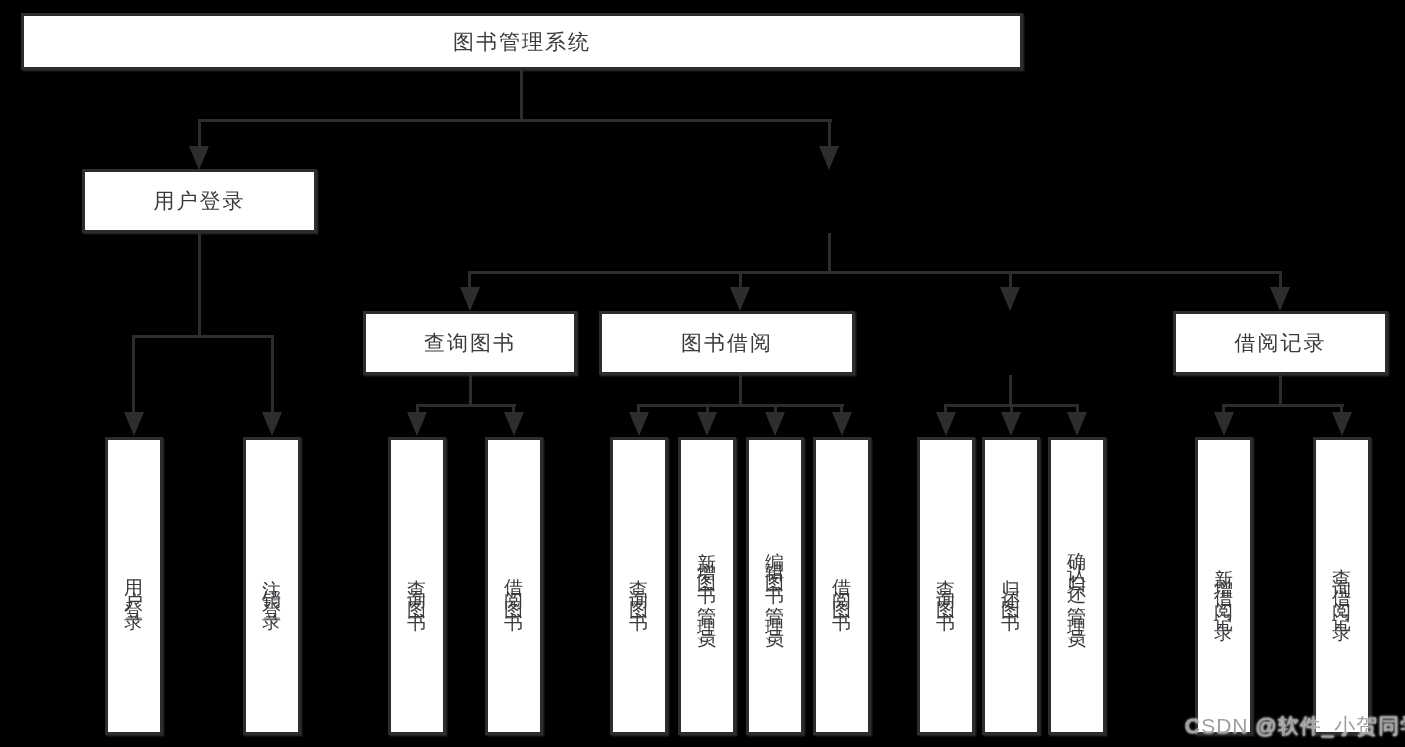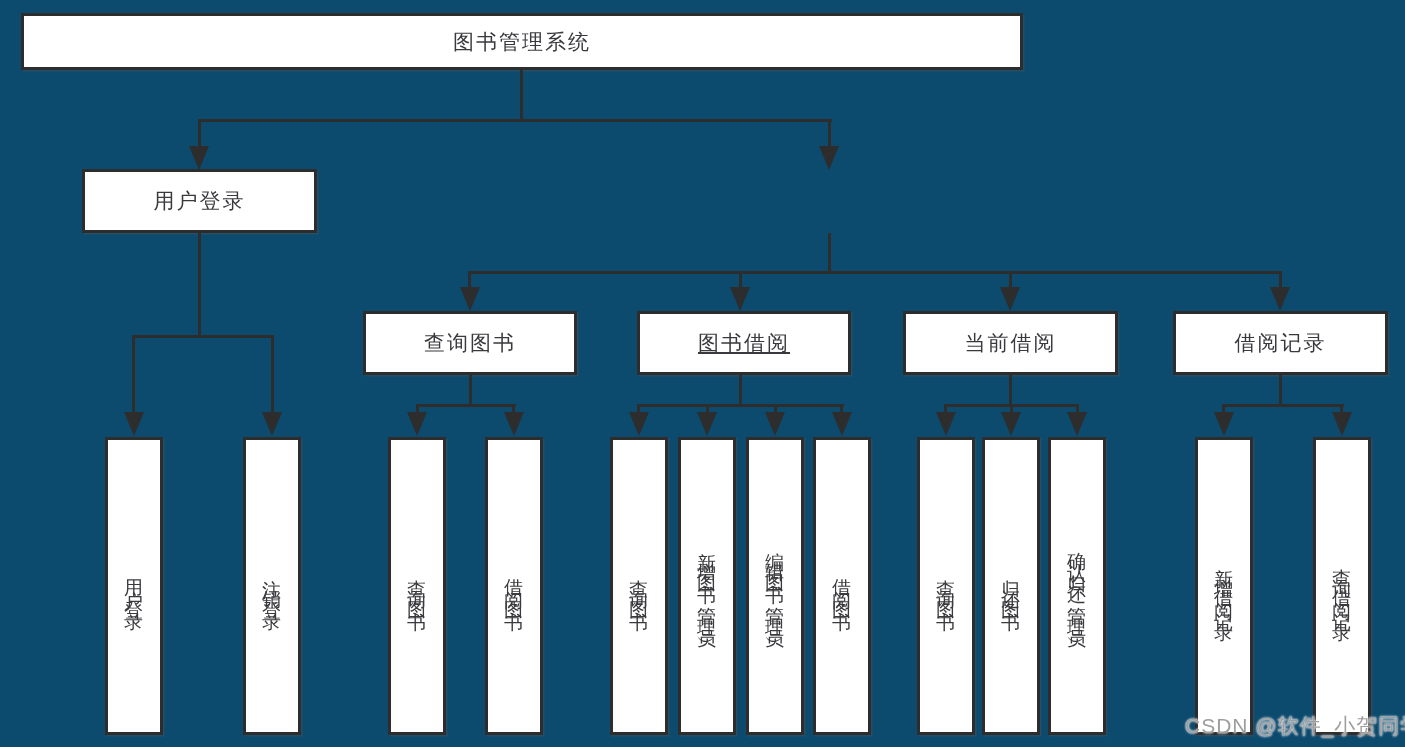--- a/index.html
+++ b/index.html
@@ -1,17 +1,17 @@
 <!DOCTYPE html>
 <html><head>
 <meta charset="utf-8">
 <style>
   html,body{margin:0;padding:0;background:#fff;}
   #stage{
-    position:relative;width:1405px;height:747px;background:#0c4a6e;overflow:hidden;
+    position:relative;width:1405px;height:747px;background:#000000;overflow:hidden;
     font-family:"Liberation Sans","DejaVu Sans",sans-serif;color:#3a3a3e;
   }
   .box{
     position:absolute;box-sizing:border-box;background:#fff;
     border:3px solid #2d2d2d;box-shadow:1.5px 1.5px 0 rgba(90,90,90,.35);
     display:flex;align-items:center;justify-content:center;
     font-size:21px;letter-spacing:2px;white-space:nowrap;
   }
   .vbox{
     position:absolute;box-sizing:border-box;background:#fff;
@@ -46,25 +46,22 @@
     <span>图书管理系统</span>
   </div>
 
   <div class="box" style="left:82px;top:169px;width:235px;height:64px;">
     <span>用户登录</span>
   </div>
 
   <div class="box" style="left:363px;top:311px;width:214px;height:64px;">
     <span>查询图书</span>
   </div>
-  <div class="box" style="left:637px;top:311px;width:214px;height:64px;text-decoration:underline;">
+  <div class="box" style="left:599px;top:311px;width:256px;height:64px;">
     <span>图书借阅</span>
-  </div>
-  <div class="box" style="left:903px;top:311px;width:215px;height:64px;">
-    <span>当前借阅</span>
   </div>
   <div class="box" style="left:1173px;top:311px;width:215px;height:64px;">
     <span>借阅记录</span>
   </div>
 
   <div class="vbox" style="left:105px;">
     <span class="vtext">用户登录</span>
   </div>
   <div class="vbox" style="left:243px;">
     <span class="vtext">注销登录</span>

